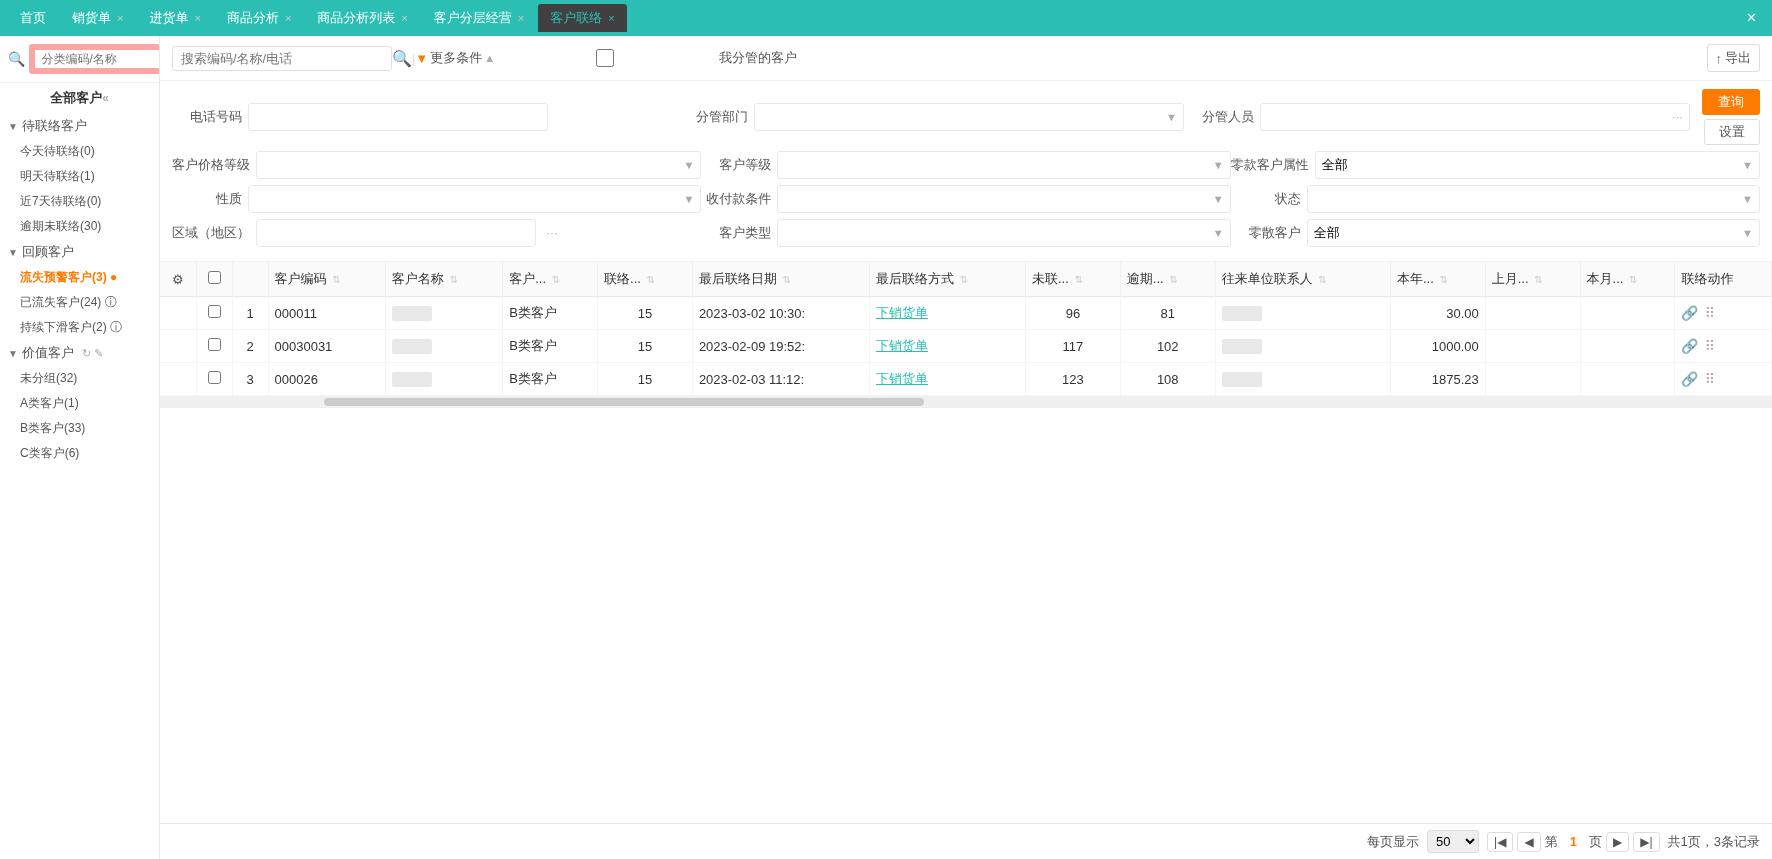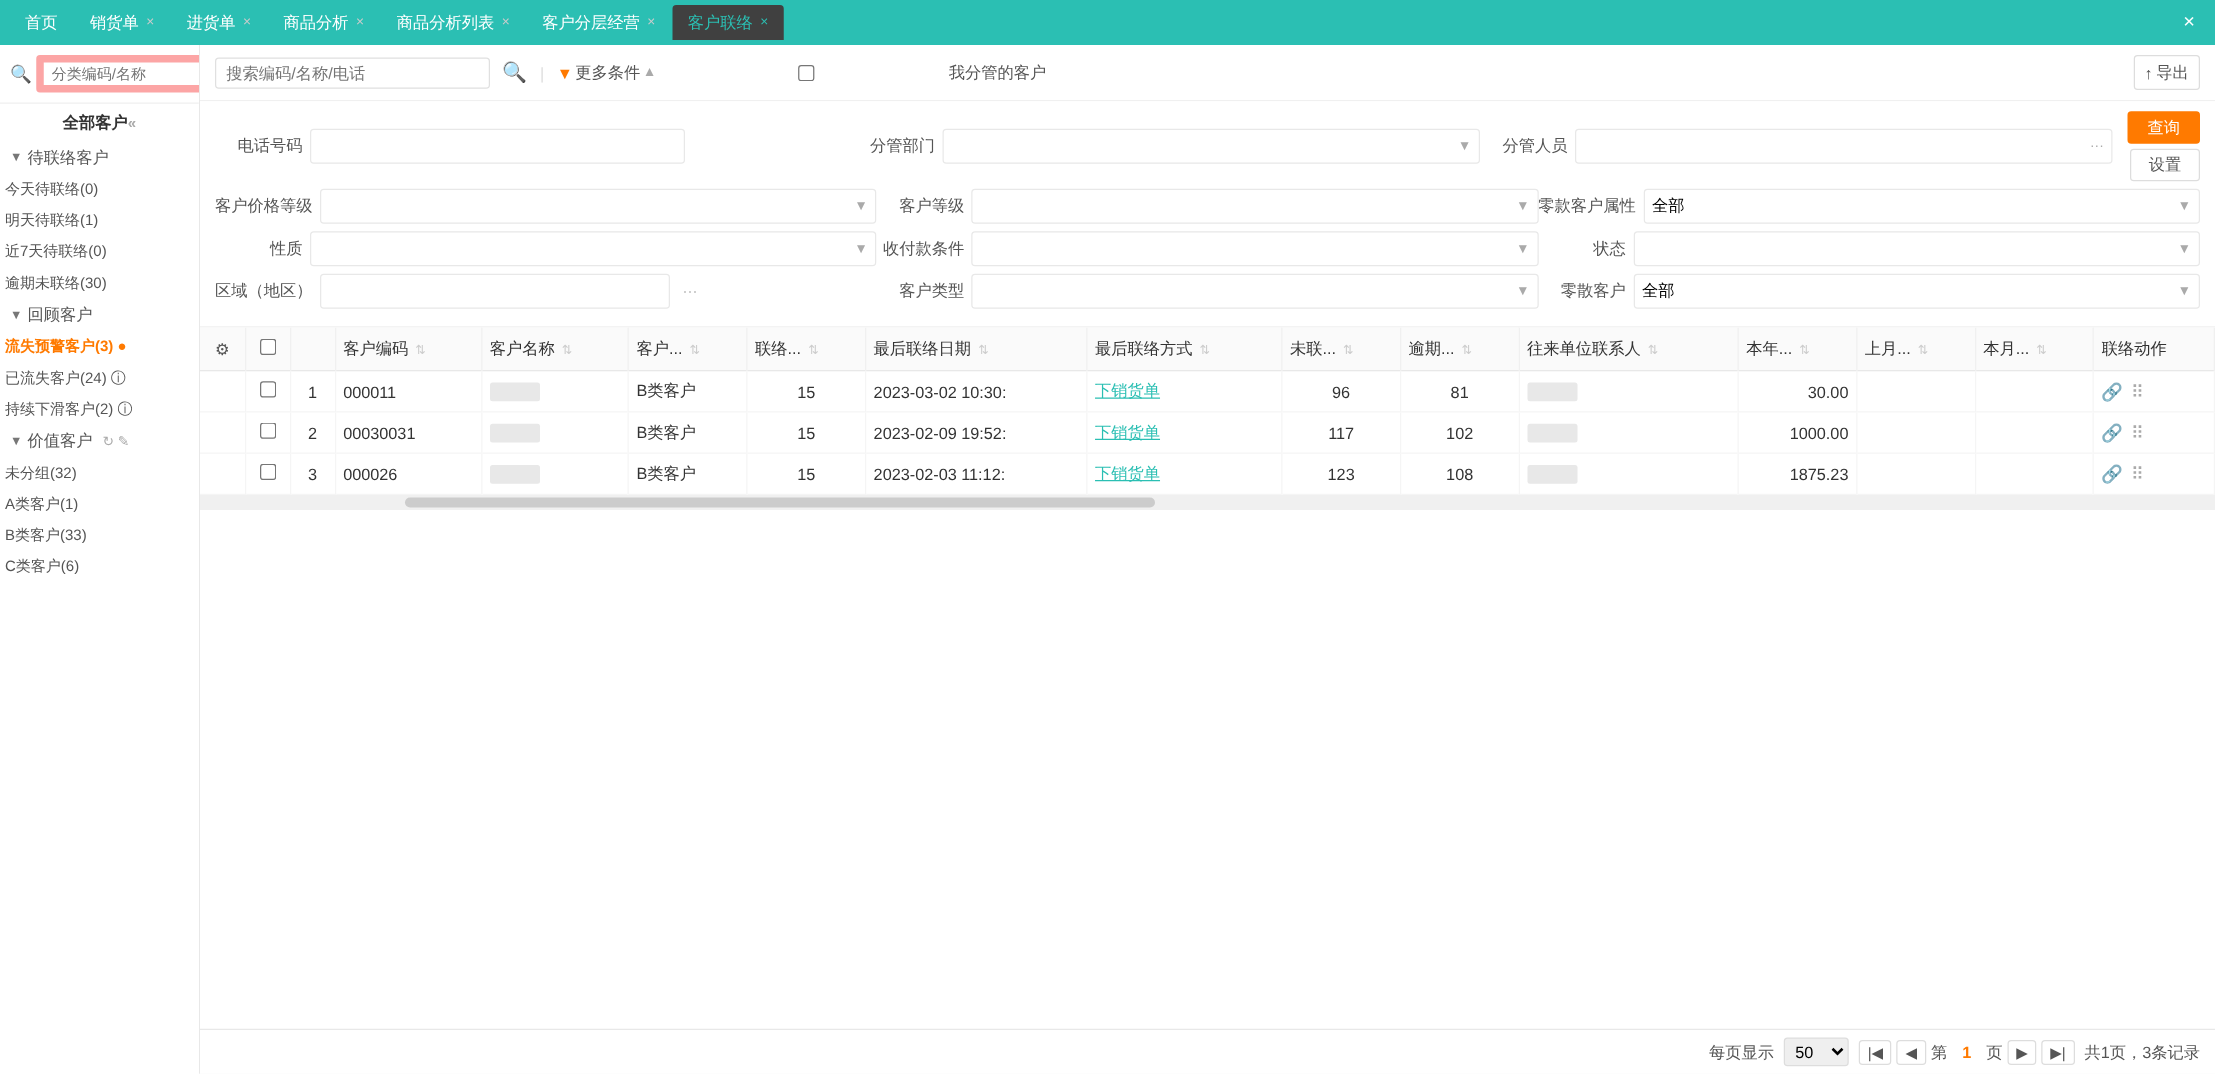--- a/index.html
+++ b/index.html
@@ -47,52 +47,52 @@
     }
     .sidebar-section-header .collapse-icon { color: #aaa; font-size: 12px; }
 
     .sidebar-group-label {
       display: flex; align-items: center; padding: 4px 8px; color: #555;
       font-size: 12px; cursor: pointer; gap: 4px;
     }
     .sidebar-group-label .triangle { font-size: 10px; color: #777; }
 
     .sidebar-item {
-      padding: 4px 8px 4px 4px; color: #555; font-size: 12px; cursor: pointer;
+      padding: 4px 8px 4px 20px; color: #555; font-size: 12px; cursor: pointer;
       white-space: nowrap;
     }
     .sidebar-item.active { color: #ff7a00; font-weight: bold; }
 
     .tooltip-box {
       background: #fff; border: 1px solid #e0e0e0; border-radius: 4px;
       padding: 6px 10px; font-size: 12px; color: #555; margin: 4px 8px;
       box-shadow: 0 2px 6px rgba(0,0,0,0.1);
     }
 
     
     .content-area {
       flex: 1; display: flex; flex-direction: column; overflow: hidden;
       background: #fff;
     }
 
     
     .search-bar {
       display: flex; align-items: center; padding: 8px 12px; background: #fff;
-      border-bottom: 1px solid #f0f0f0; gap: 10px;
+      border-bottom: 1px solid #f0f0f0; 
     }
     .search-bar input {
       border: 1px solid #e0e0e0; border-radius: 3px; padding: 4px 8px;
       width: 220px; font-size: 13px; outline: none;
     }
     .search-bar .search-btn { color: #ff7a00; font-size: 16px; cursor: pointer; }
     .search-bar .filter-btn {
       display: flex; align-items: center; color: #555; cursor: pointer; gap: 2px; font-size: 13px;
     }
     .search-bar .filter-icon { color: #ff7a00; }
-    .search-bar .checkbox-row { display: flex; align-items: center; gap: 4px; color: #555; }
+    .search-bar .checkbox-row { display: flex; gap: 4px; color: #555; }
     .search-bar .spacer { flex: 1; }
     .export-btn {
       display: flex; align-items: center; gap: 3px; color: #555; cursor: pointer;
       font-size: 13px; padding: 4px 8px; border: 1px solid #ddd; border-radius: 3px;
     }
 
     
     .filter-panel {
       background: #fff; border-bottom: 1px solid #f0f0f0; padding: 8px 12px;
     }

